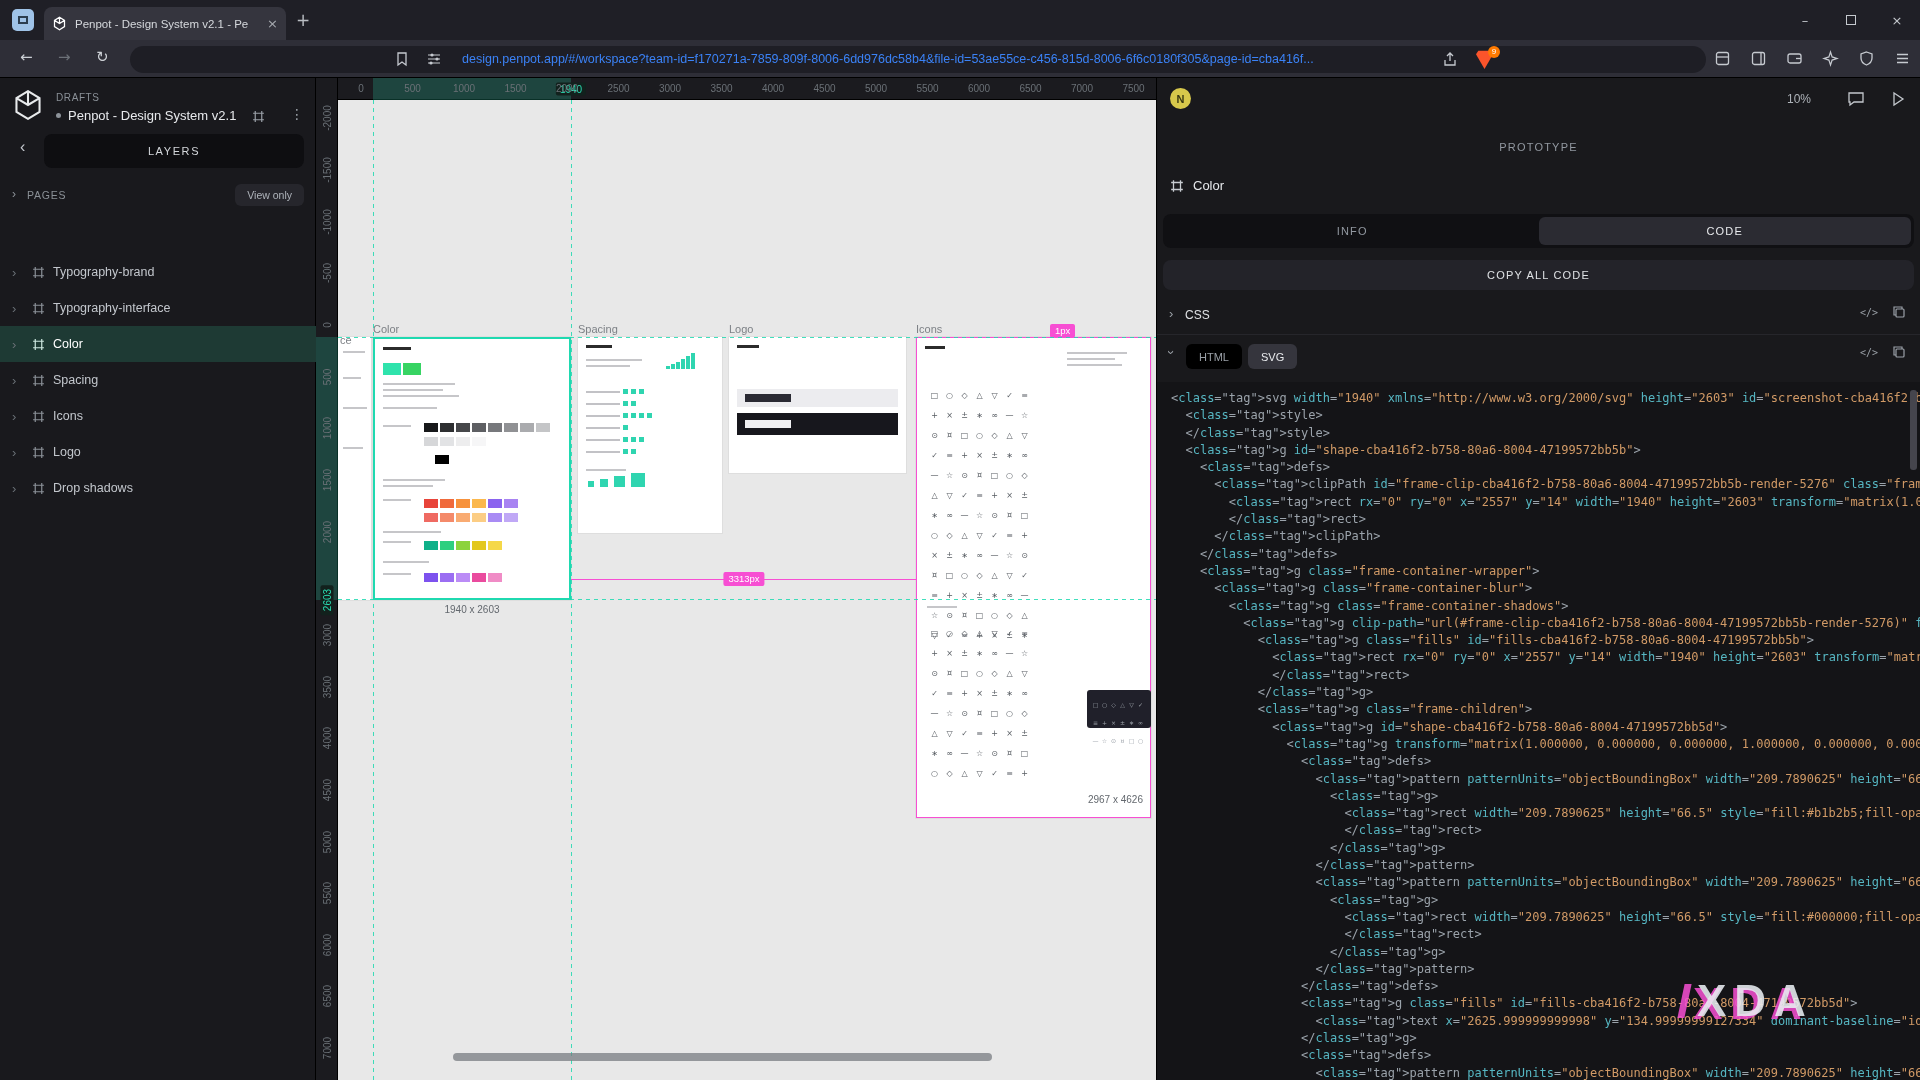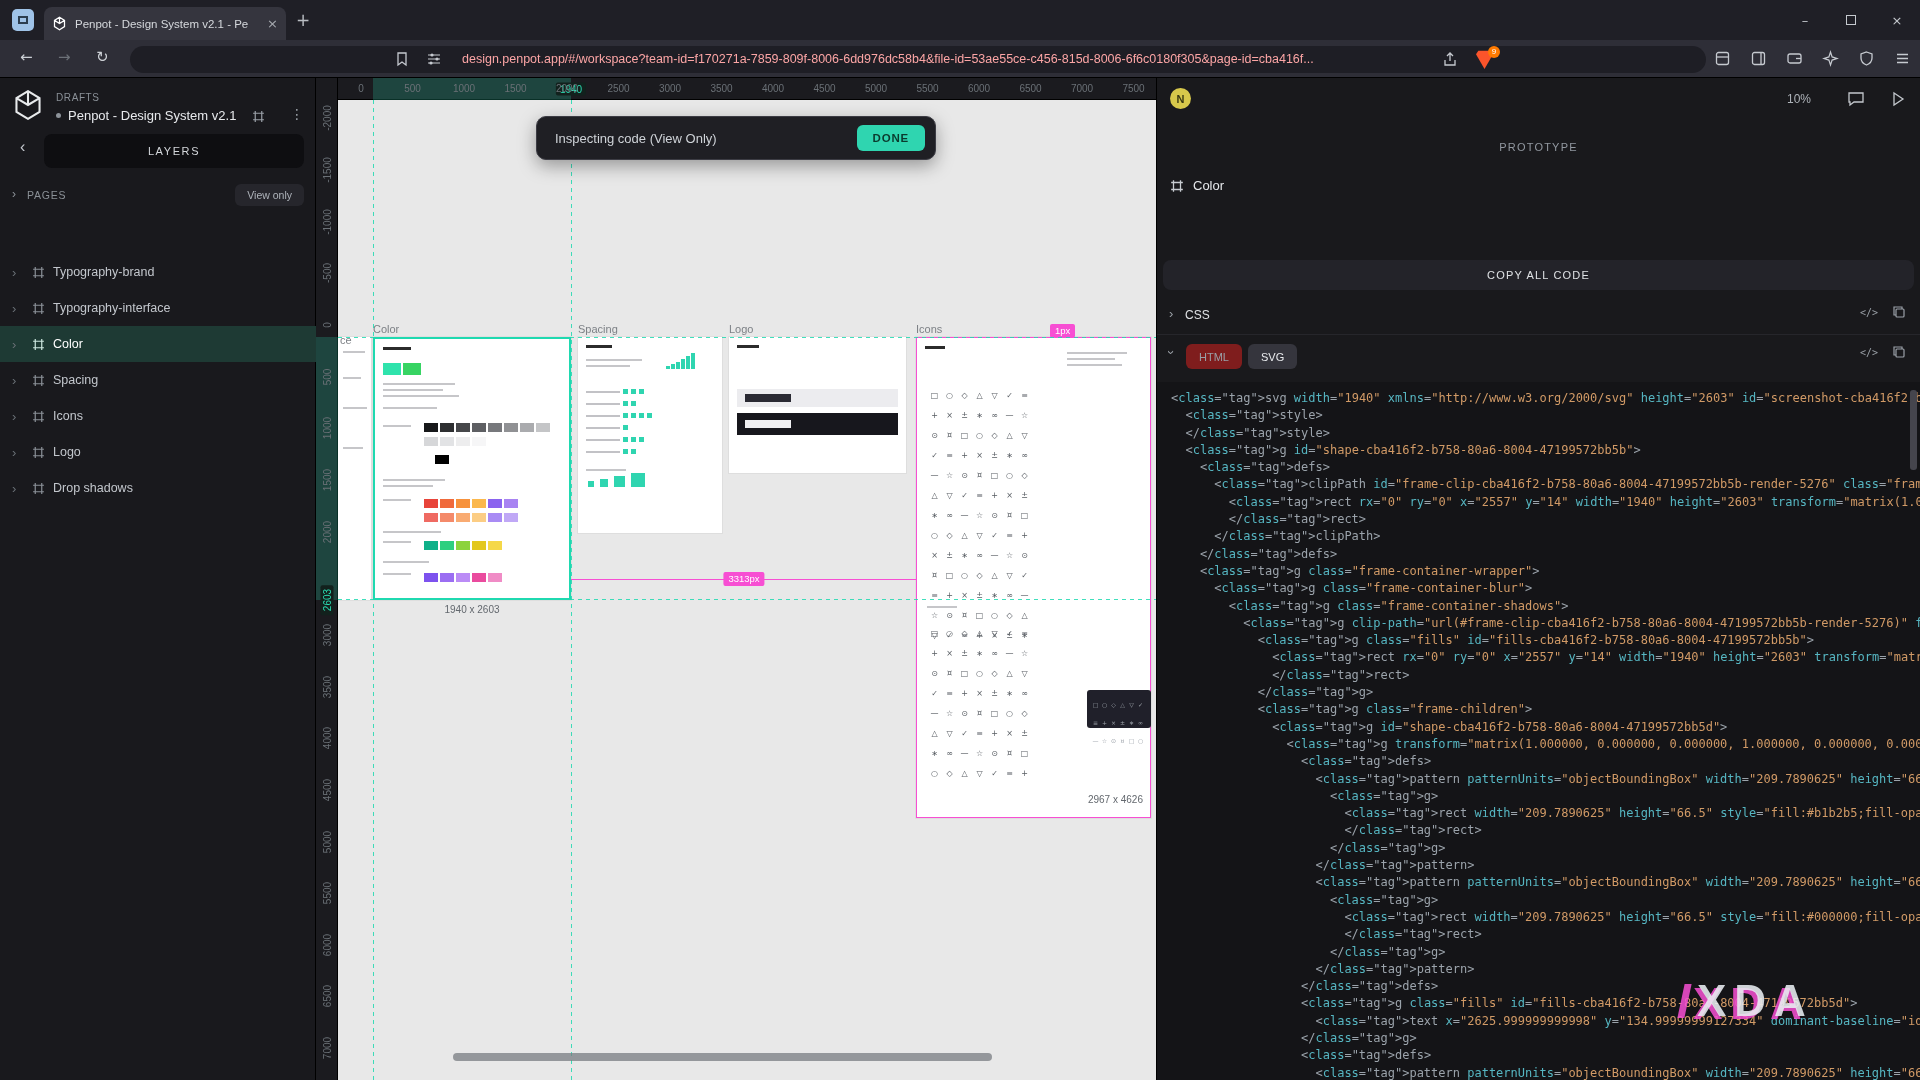--- a/index.html
+++ b/index.html
@@ -23,21 +23,21 @@
   .win-btn { width:46px; height:40px; display:flex; align-items:center; justify-content:center;
     color:#c5c9ce; font-size:13px; }
   .win-max i { display:block; width:10px; height:10px; border:1px solid #c5c9ce; }
 
   #navbar { position:absolute; left:0; top:40px; width:1920px; height:38px; background:#2e2e37;
     border-bottom:1px solid #000; }
   .nav-ic { position:absolute; top:8px; font-size:15px; color:#ccd0d5; }
   .nav-ic.dim { color:#6c7178; }
   #url-field { position:absolute; left:130px; top:6px; width:1576px; height:27px;
     background:#1e1e25; border-radius:14px; }
-  #url-text { position:absolute; left:332px; top:6px; font-size:12.5px; color:#fca5a5; white-space:nowrap;
+  #url-text { position:absolute; left:332px; top:6px; font-size:12.5px; color:#3b82f6; white-space:nowrap;
     max-width:940px; overflow:hidden; }
   .field-ic { position:absolute; top:5px; }
   #brave-shield { position:absolute; left:1346px; top:4px; width:17px; height:19px; background:#fb542b;
     clip-path:polygon(50% 100%, 0 22%, 14% 4%, 86% 4%, 100% 22%); }
   #shield-badge { position:absolute; left:1358px; top:0px; min-width:12px; height:12px; border-radius:6px;
     background:#ff7a00; color:#fff; font-size:8px; line-height:12px; text-align:center; padding:0 2px; }
   .ext-ic { position:absolute; top:10px; }
 
   
   #sidebar { position:absolute; left:0; top:78px; width:316px; height:1002px; background:#19191d;
@@ -155,21 +155,21 @@
   #css-chev { position:absolute; left:12px; top:4px; color:#9aa0a7; font-size:13px; }
   #css-label { position:absolute; left:28px; top:6px; font-size:12px; color:#dfe2e5; }
   .row-icons { position:absolute; right:14px; top:3px; display:flex; gap:14px; align-items:center; }
   .code-tag-icon { font-family:"DejaVu Sans Mono", monospace; font-size:10px; color:#9aa0a7; }
   #panel-divider { position:absolute; left:0; right:0; top:256px; height:1px; background:#26262b; }
   #format-row { position:absolute; left:0; right:0; top:264px; height:30px; }
   #format-chev { position:absolute; left:12px; top:3px; color:#9aa0a7; font-size:13px;
     display:inline-block; transform:rotate(90deg); }
   #format-tabs { position:absolute; left:29px; top:2px; display:flex; gap:6px; }
   .format-tab { height:25px; padding:0 13px; display:flex; align-items:center; border-radius:6px;
-    font-size:11px; color:#9aa0a7; background:#7f1d1d; }
+    font-size:11px; color:#9aa0a7; background:#000000; }
   .format-tab.active { background:#35353d; color:#e9ebee; }
   #code-area { position:absolute; left:0; right:0; top:304px; bottom:0; background:#141417;
     overflow:hidden; padding:8px 0 0 14px; }
   .code-line { font-family:"DejaVu Sans Mono", monospace; font-size:12px; line-height:17.3px;
     white-space:pre; color:#9ba3ab; }
   .code-line .attr { color:#56b6c2; }
   .code-line .str { color:#d19a66; }
   #code-scroll-thumb { position:absolute; right:3px; top:312px; width:7px; height:80px;
     background:#45454d; border-radius:3px; }
   #watermark { position:absolute; left:540px; top:898px; font-size:44px; font-weight:bold;
@@ -501,24 +501,20 @@
 
     <div id="distance-line" style="left:255px; top:501px; width:345px;"></div>
     <div class="pink-badge" style="left:428px; top:494px; transform:translateX(-50%);">3313px</div>
     <div class="pink-badge" style="left:734px; top:246px;">1px</div>
 
     <div class="guide-v" style="left:57px;"></div>
     <div class="guide-v" style="left:255px;"></div>
     <div class="guide-h" style="top:259px;"></div>
     <div class="guide-h" style="top:521px;"></div>
 
-    <div id="toast">
-      <span id="toast-msg">Inspecting code (View Only)</span>
-      <button id="toast-done">DONE</button>
-    </div>
 
     <div id="h-scroll-thumb"></div>
 
     <div id="h-ruler">
       <div id="h-band"></div>
       <span id="h-sel-label">1940</span>
     <span class="htick" style="left: 45px;">0</span>
         <span class="htick" style="left: 96.5px;">500</span>
         <span class="htick" style="left: 148px;">1000</span>
         <span class="htick" style="left: 199.5px;">1500</span>
@@ -575,20 +571,24 @@
 
     <div id="selection-row">
       <span class="board-ic">
         <svg class="ic" width="14" height="14" viewBox="0 0 12 12">
             <path d="M3 1v10M9 1v10M1 3h10M1 9h10" stroke="currentColor" stroke-width="1.1" fill="none"></path>
           </svg>
       </span>
       <span id="selection-name">Color</span>
     </div>
 
+    <div id="inspect-tabs">
+        <div class="inspect-tab">INFO</div>
+        <div class="inspect-tab active">CODE</div>
+      </div>
 
     <button id="copy-all-btn">COPY ALL CODE</button>
 
     <div id="css-row">
       <span id="css-chev">›</span>
       <span id="css-label">CSS</span>
       <span class="row-icons">
         <span class="code-tag-icon">&lt;/&gt;</span>
         <svg class="ic" width="14" height="14" viewBox="0 0 14 14">
             <rect x="4" y="4" width="8" height="8" rx="1" stroke="#9aa0a7" stroke-width="1.2" fill="none"></rect>

